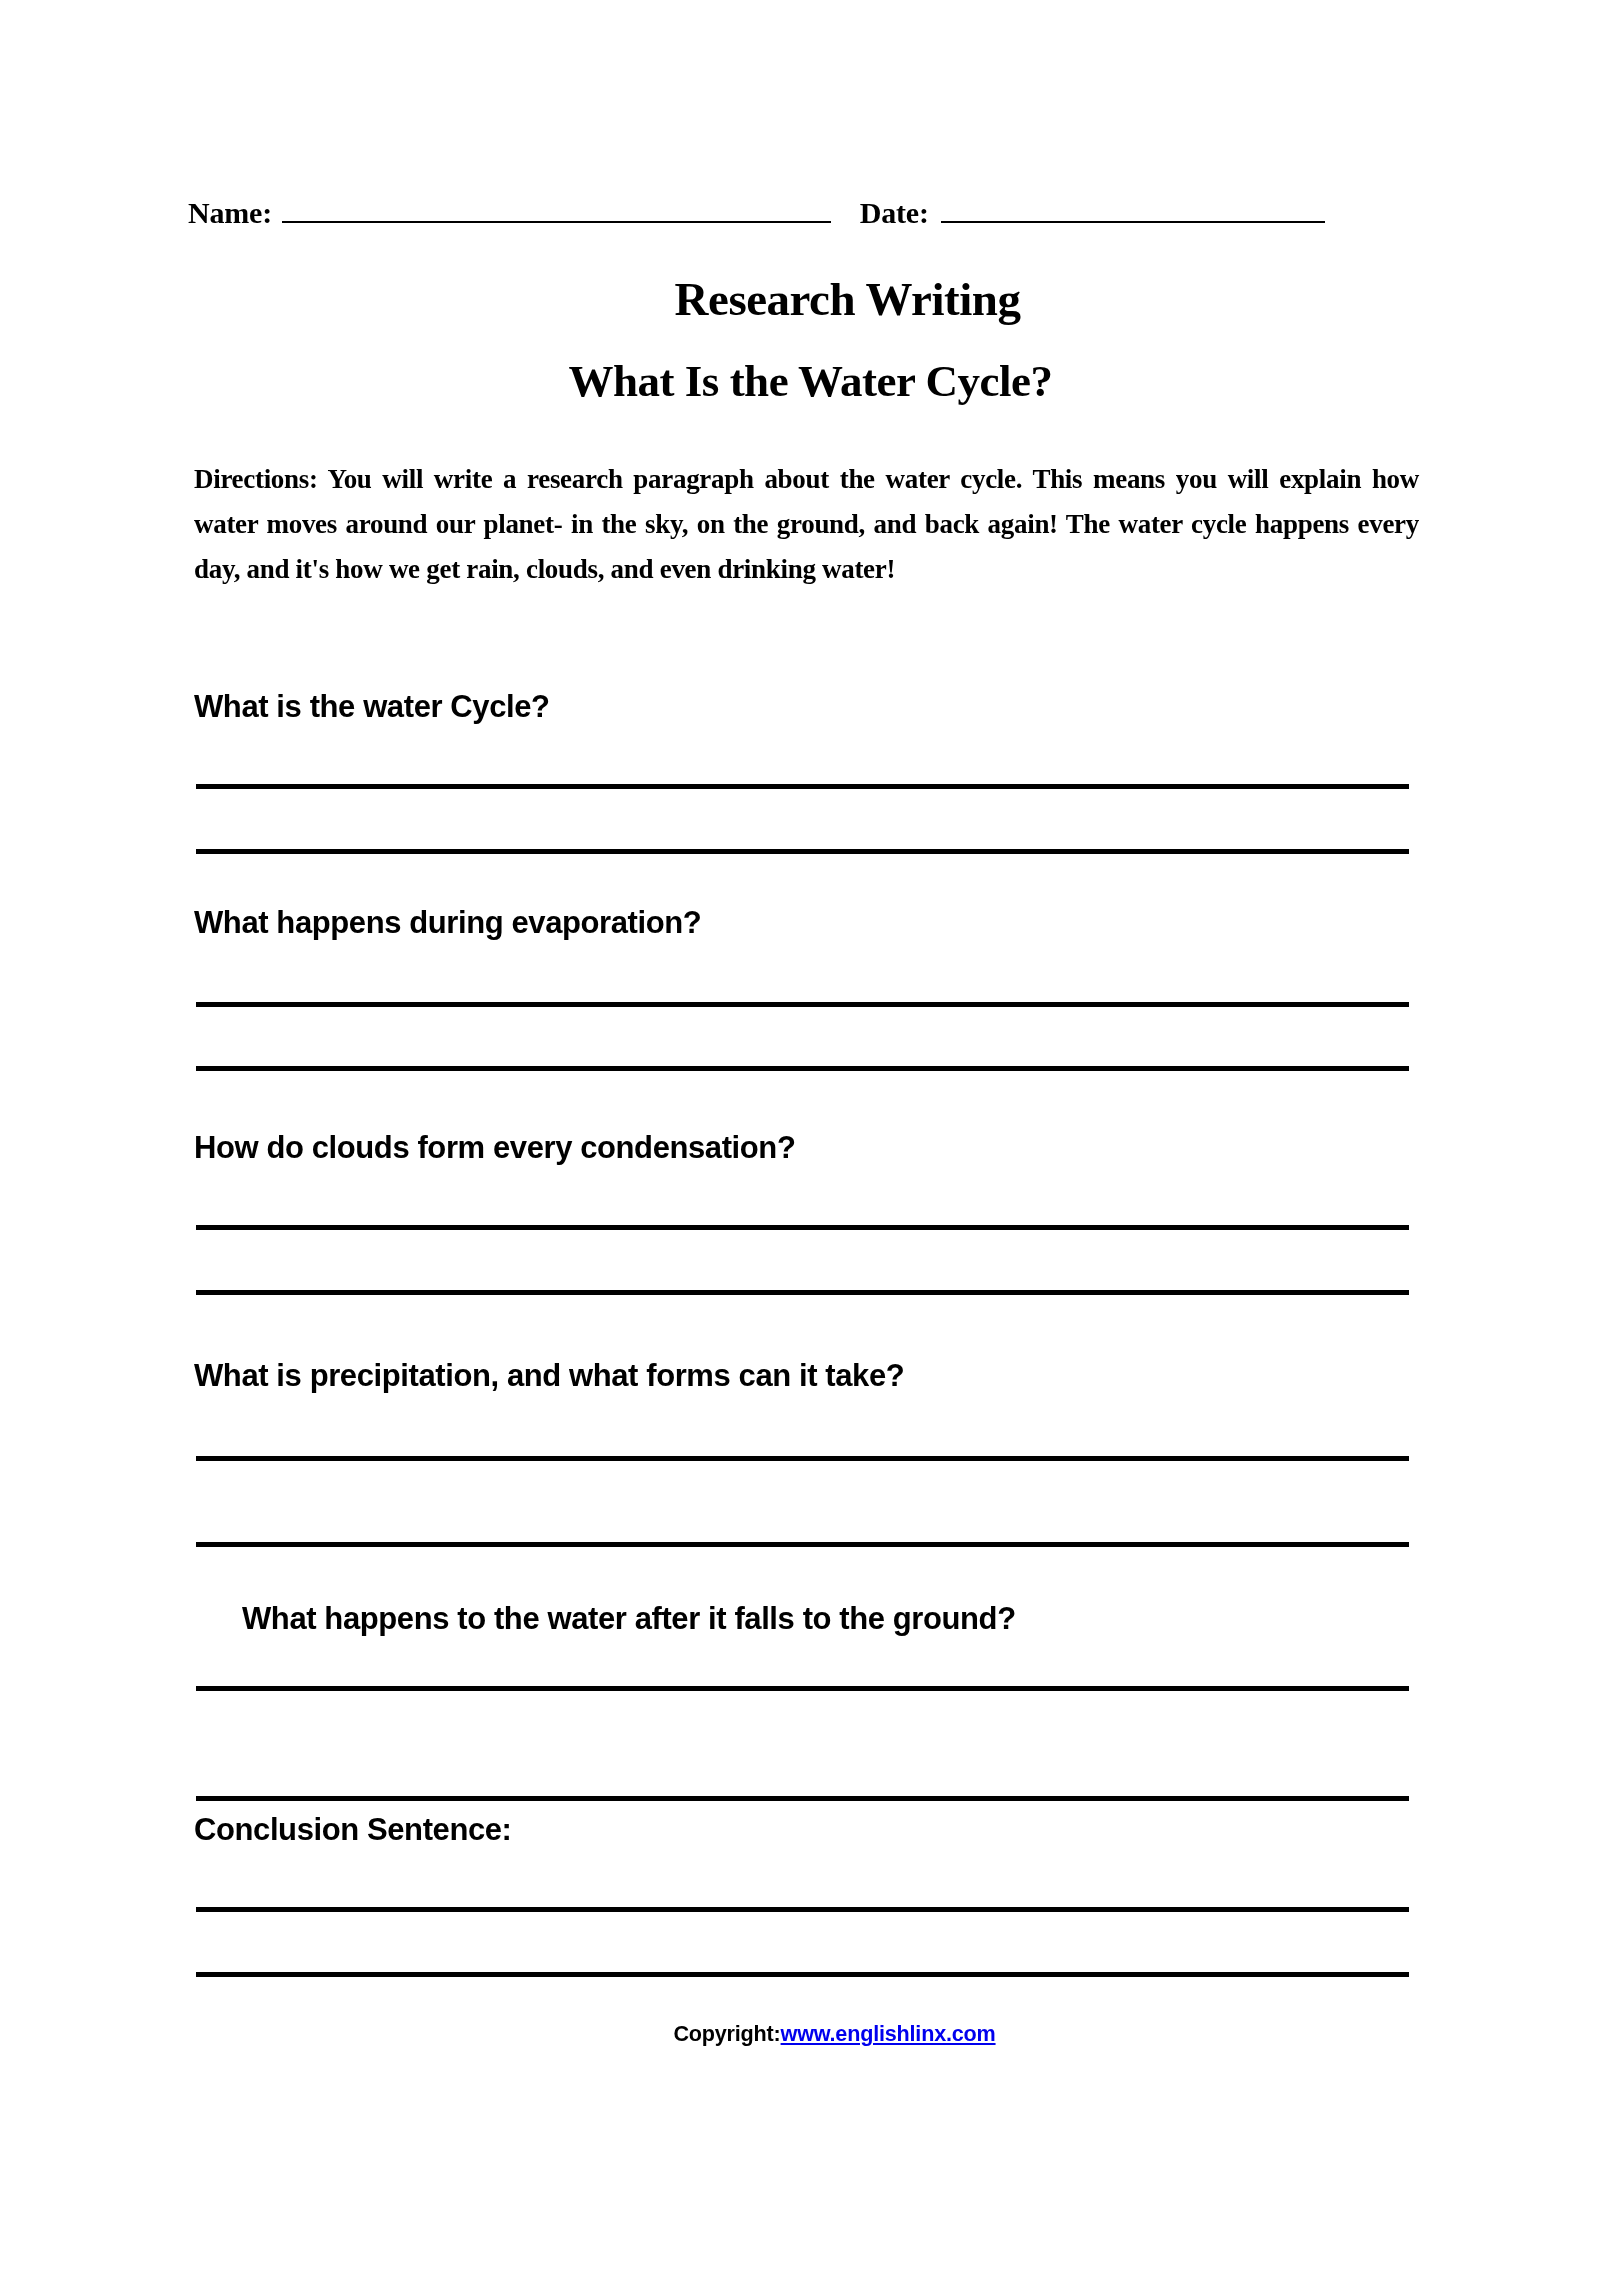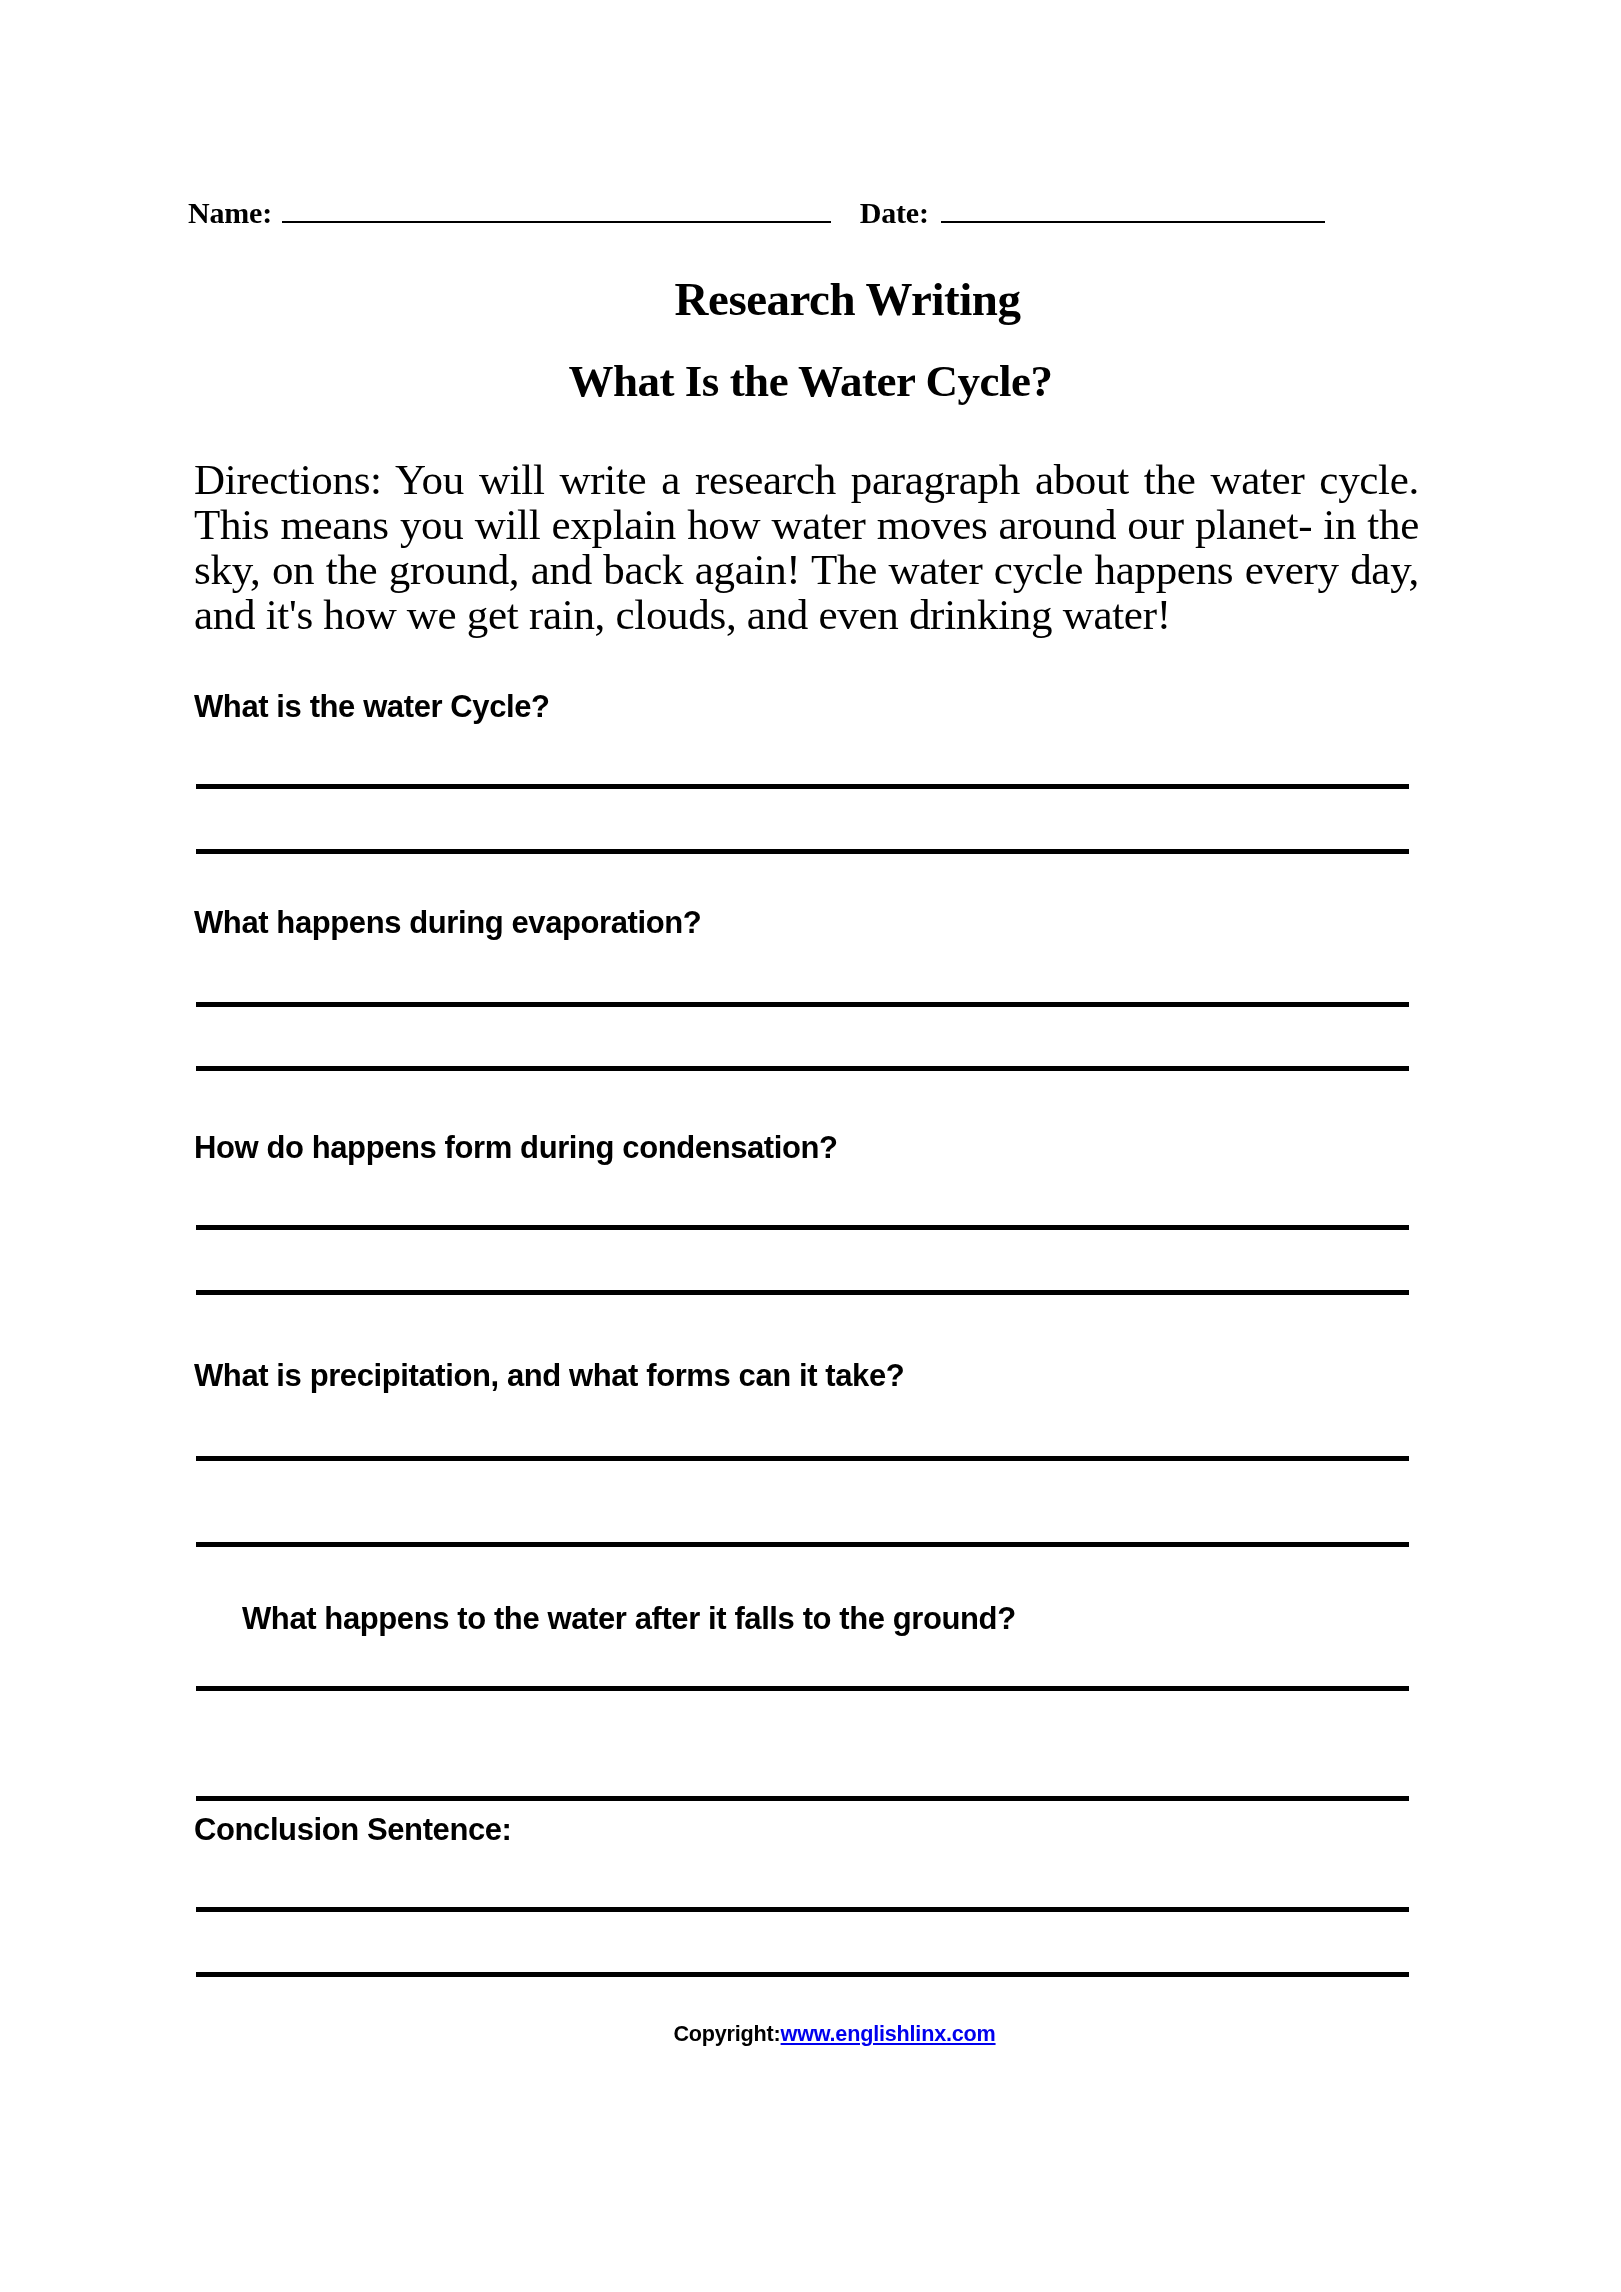--- a/index.html
+++ b/index.html
@@ -87,22 +87,22 @@
     letter-spacing: -0.5px;
   }
 
   
   .directions {
     position: absolute;
     left: 194px;
     top: 457px;
     width: 1225px;
     font-family: "Liberation Serif", serif;
-    font-weight: normal;
-    font-size: 43px;
+    font-weight: bold;
+    font-size: 27px;
     line-height: 45px;
     color: #000000;
     text-align: justify;
     text-justify: inter-word;
     letter-spacing: -0.3px;
   }
 
   
   .qa-block {
     position: absolute;
@@ -169,21 +169,21 @@
   <div class="answer-line" style="top:784px;"></div>
   <div class="answer-line" style="top:849px;"></div>
 
   <div class="qa-block" style="top:904px;">
     <div class="q-text">What happens during evaporation?</div>
   </div>
   <div class="answer-line" style="top:1002px;"></div>
   <div class="answer-line" style="top:1066px;"></div>
 
   <div class="qa-block" style="top:1129px;">
-    <div class="q-text">How do happens form during condensation?</div>
+    <div class="q-text">How do clouds form every condensation?</div>
   </div>
   <div class="answer-line" style="top:1225px;"></div>
   <div class="answer-line" style="top:1290px;"></div>
 
   <div class="qa-block" style="top:1357px;">
     <div class="q-text">What is precipitation, and what forms can it take?</div>
   </div>
   <div class="answer-line" style="top:1456px;"></div>
   <div class="answer-line" style="top:1542px;"></div>
 

